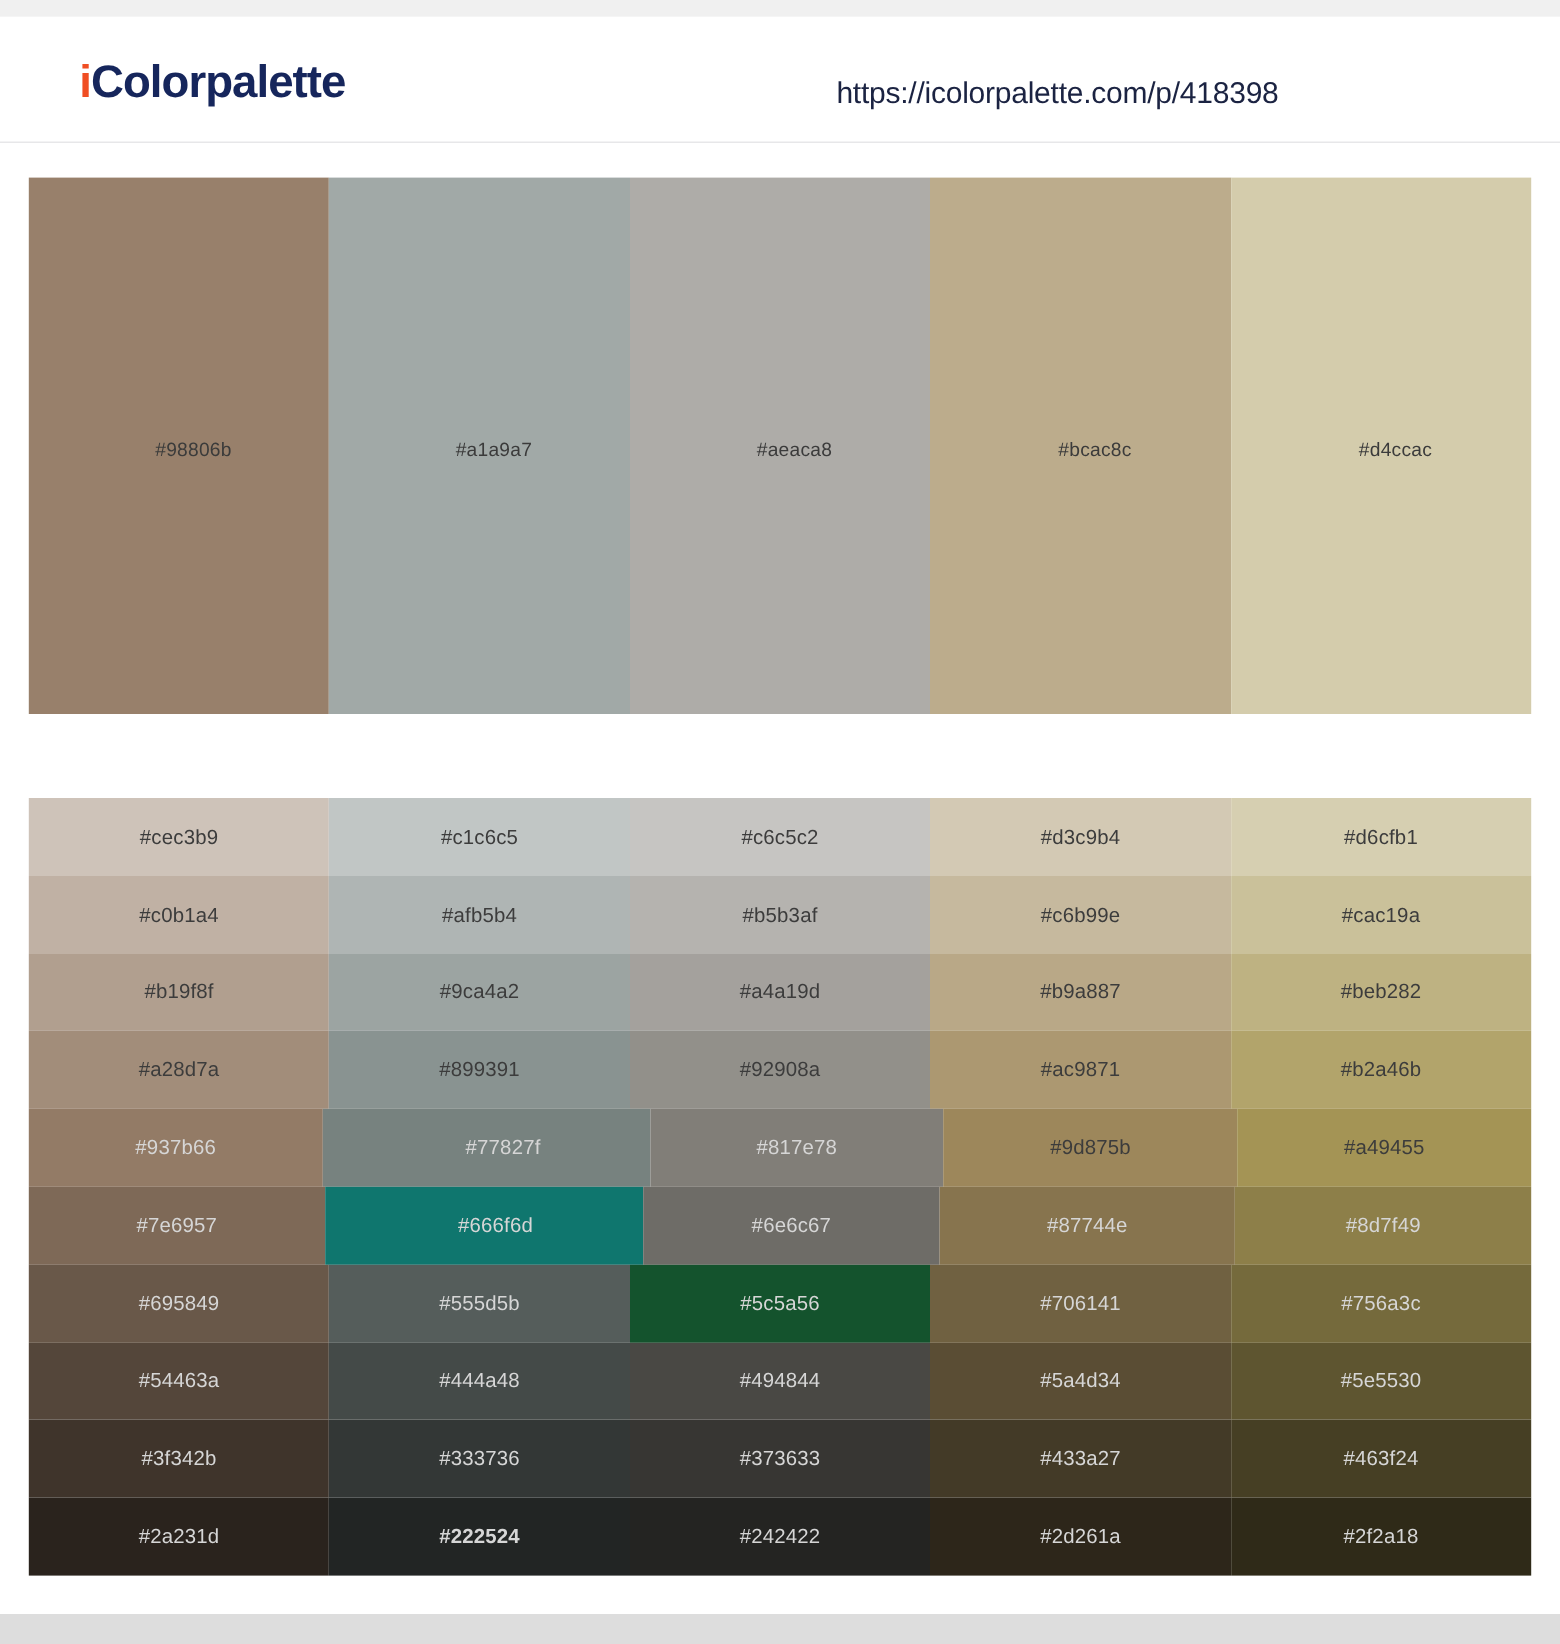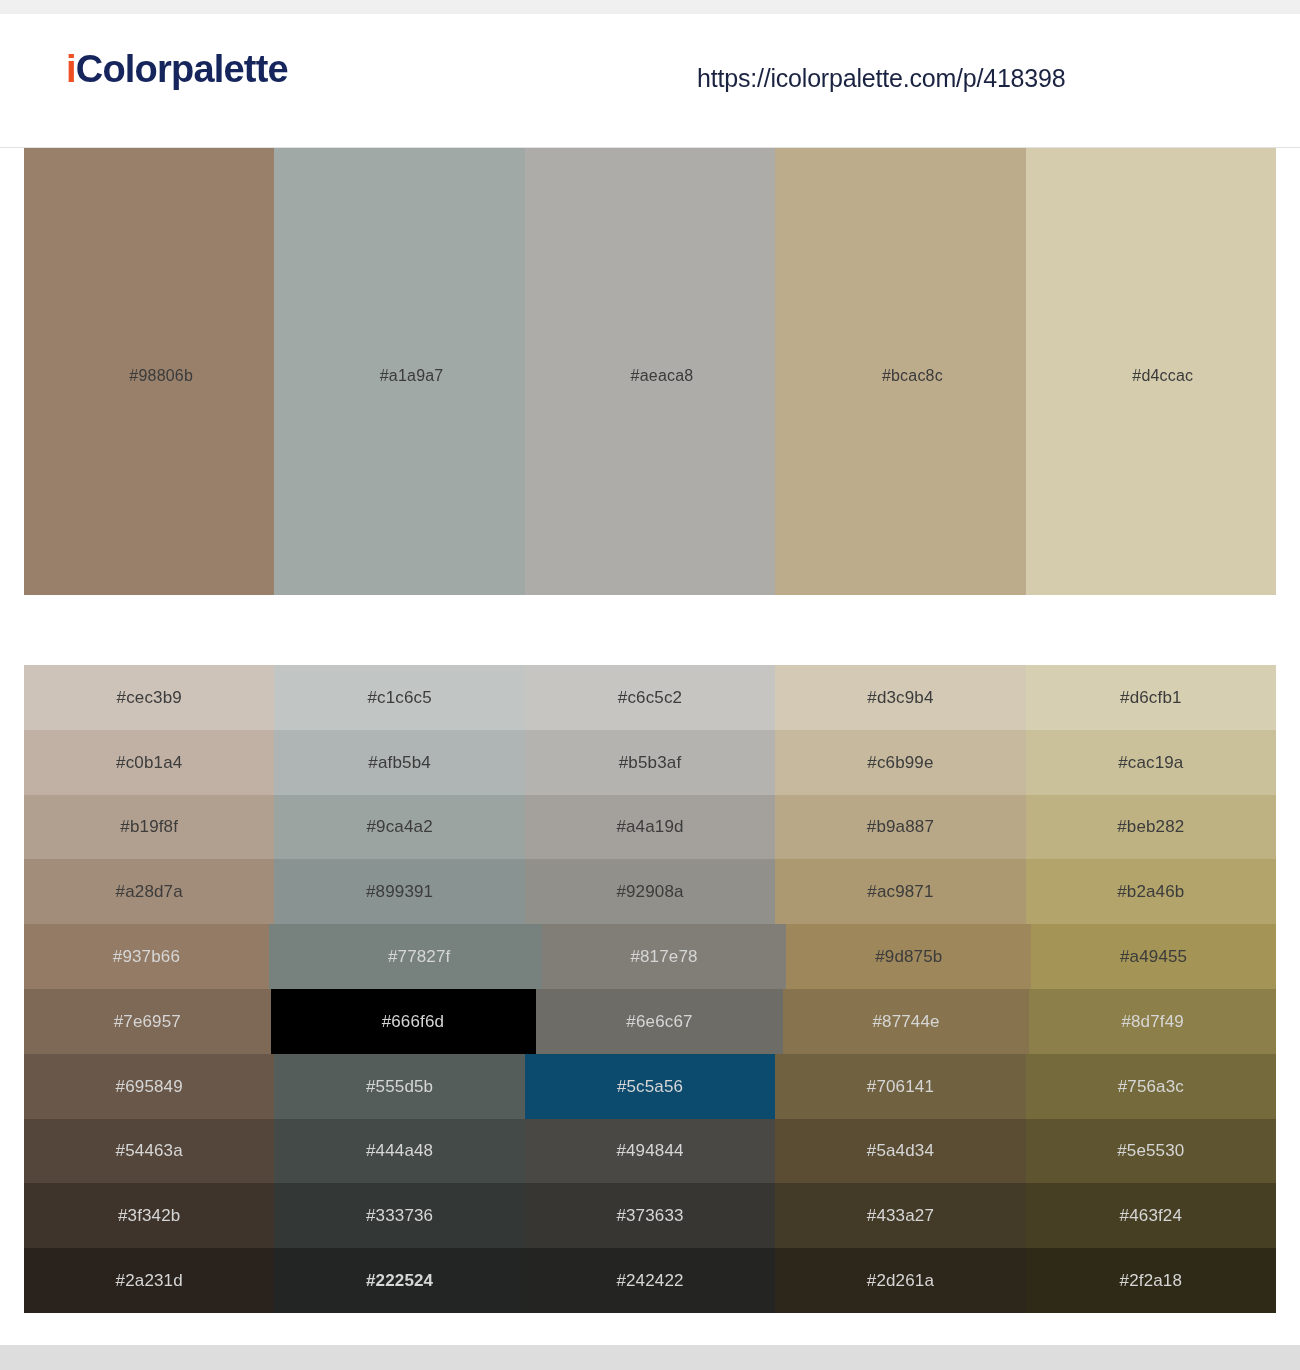--- a/index.html
+++ b/index.html
@@ -27,21 +27,21 @@
     width: 1300px;
     height: 14px;
     background: #f0f0f0;
   }
 
   
   .site-header {
     position: absolute;
     top: 14px; left: 0;
     width: 1300px;
-    height: 134px;
+    height: 105px;
     background: #ffffff;
     border-bottom: 1px solid #e2e2e4;
     display: flex;
     align-items: center;
   }
 
   .brand {
     position: absolute;
     left: 66px;
     top: 36px;
@@ -245,41 +245,41 @@
           <span class="shade-label dark">#9d875b</span>
         </div>
         <div class="shade-cell" style="background-color: rgb(164, 148, 85);">
           <span class="shade-label dark">#a49455</span>
         </div>
       </div>
       <div class="shade-row">
         <div class="shade-cell" style="background-color: rgb(126, 105, 87);">
           <span class="shade-label light">#7e6957</span>
         </div>
-        <div class="shade-cell" style="background-color: #000000; padding-left: 19px;">
+        <div class="shade-cell" style="background-color: #0f766e; padding-left: 19px;">
           <span class="shade-label light">#666f6d</span>
         </div>
         <div class="shade-cell" style="background-color: rgb(110, 108, 103);">
           <span class="shade-label light">#6e6c67</span>
         </div>
         <div class="shade-cell" style="background-color: rgb(135, 116, 78);">
           <span class="shade-label light">#87744e</span>
         </div>
         <div class="shade-cell" style="background-color: rgb(141, 127, 73);">
           <span class="shade-label light">#8d7f49</span>
         </div>
       </div>
       <div class="shade-row">
         <div class="shade-cell" style="background-color: rgb(105, 88, 73);">
           <span class="shade-label light">#695849</span>
         </div>
         <div class="shade-cell" style="background-color: rgb(85, 93, 91);">
           <span class="shade-label light">#555d5b</span>
         </div>
-        <div class="shade-cell" style="background-color: #0c4a6e; text-align: right;">
+        <div class="shade-cell" style="background-color: #14532d; text-align: right;">
           <span class="shade-label light">#5c5a56</span>
         </div>
         <div class="shade-cell" style="background-color: rgb(112, 97, 65); align-items: center;">
           <span class="shade-label light">#706141</span>
         </div>
         <div class="shade-cell" style="background-color: rgb(117, 106, 60);">
           <span class="shade-label light">#756a3c</span>
         </div>
       </div>
       <div class="shade-row">

